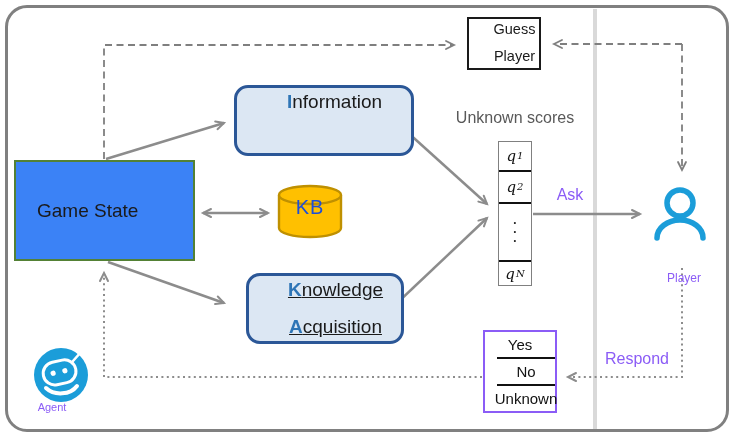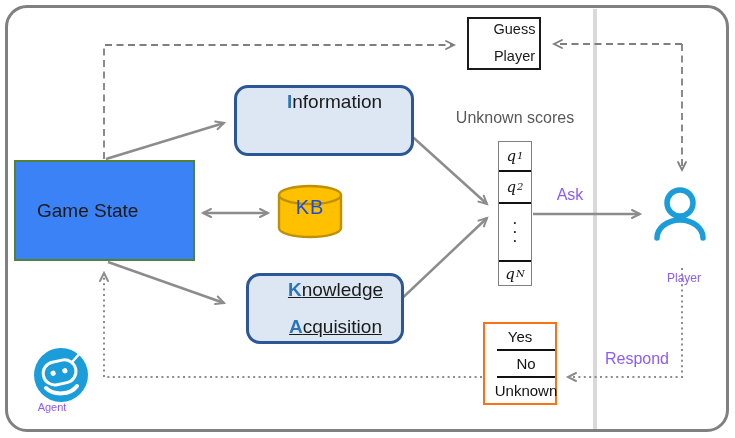--- a/index.html
+++ b/index.html
@@ -51,21 +51,21 @@
   }
   .qcell sub{font-size:10px;line-height:0;margin-left:1px;}
   .qcell.sep{border-top:2.5px solid #111;}
   #qcell-1{height:28px;}
   #qcell-2{height:30px;}
   #qcell-dots{height:56px;flex-direction:column;justify-content:center;gap:2px;font-style:normal;}
   #qcell-dots span{line-height:7px;font-size:15px;color:#111;}
   #qcell-n{height:23px;}
 
   #answer-column{
-    left:483px;top:322px;width:74px;background:#fff;border:2px solid #f97316;
+    left:483px;top:330px;width:74px;background:#fff;border:2px solid #8b5cf6;
     display:flex;flex-direction:column;
   }
   .acell{height:25px;display:flex;align-items:center;justify-content:center;font-size:15px;color:#111;}
   .acell.sep{border-top:2.5px solid #111;margin-left:12px;}
 
   .gray-label{color:#8b5cf6;text-align:center;}
   #ask-label{left:543px;top:186px;width:54px;font-size:16px;}
   #respond-label{left:595px;top:350px;width:84px;font-size:16px;}
   #player-label{left:645px;top:243px;width:78px;font-size:12px;margin-top:28px;}
   #agent-label{left:10px;top:401px;width:84px;font-size:11px;}

